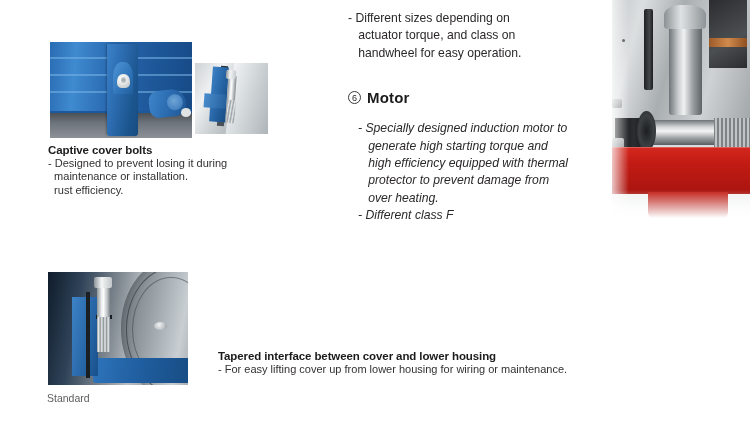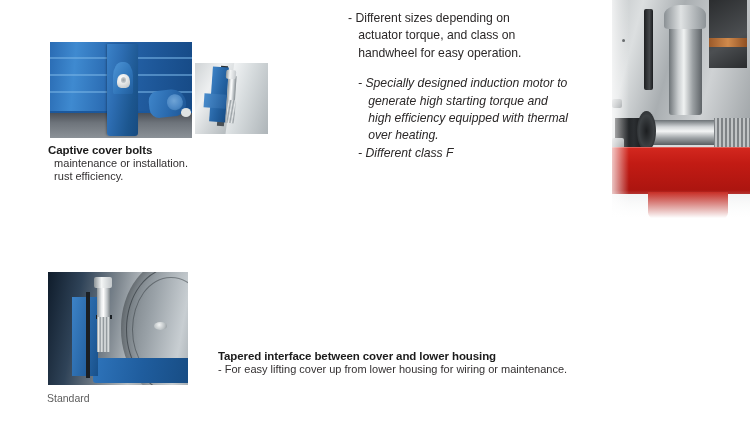--- a/index.html
+++ b/index.html
@@ -344,20 +344,21 @@
     <div class="bd-dark"></div>
     <div class="bd-bluewall"></div>
     <div class="bd-bluefoot"></div>
     <div class="bd-bolt-shank"></div>
     <div class="bd-bolt-thread"></div>
     <div class="bd-bolt-head"></div>
   </div>
 
   <div id="txt-captive">
     <div class="heading">Captive cover bolts</div>
+    <div class="body-line">- Designed to prevent losing it during</div>
     <div class="body-line">  maintenance or installation.</div>
     <div class="body-line">  rust efficiency.</div>
   </div>
 
   <div class="ill" id="img-tapered-section">
     <div class="ts-bg"></div>
     <div class="ts-ring-outer"></div>
     <div class="ts-ring-line"></div>
     <div class="ts-ring-line2"></div>
     <div class="ts-small-bolt"></div>
@@ -377,25 +378,29 @@
   <div id="txt-tapered">
     <div class="heading">Tapered interface between cover and lower housing</div>
     <div class="body-line">- For easy lifting cover up from lower housing for wiring or maintenance.</div>
   </div>
 
   <div id="txt-right-col">
     <div class="rt-line">- Different sizes depending on</div>
     <div class="rt-line">   actuator torque, and class on</div>
     <div class="rt-line">   handwheel for easy operation.</div>
 
+    <div class="sect-heading" style="margin-top:27px;">
+      <span class="circnum">6</span><span>Motor</span>
+    </div>
 
     <div style="margin-top:13px; margin-left:10px;font-style:italic;">
       <div class="rt-line">- Specially designed induction motor to</div>
       <div class="rt-line">   generate high starting torque and</div>
       <div class="rt-line">   high efficiency equipped with thermal</div>
+      <div class="rt-line">   protector to prevent damage from</div>
       <div class="rt-line">   over heating.</div>
       <div class="rt-line">- Different class F</div>
     </div>
   </div>
 
   <div class="ill" id="img-motor-photo">
     <div class="ph-bg"></div>
     <div class="ph-alum"></div>
     <div class="ph-blackbar"></div>
     <div class="ph-motorcan"></div>

